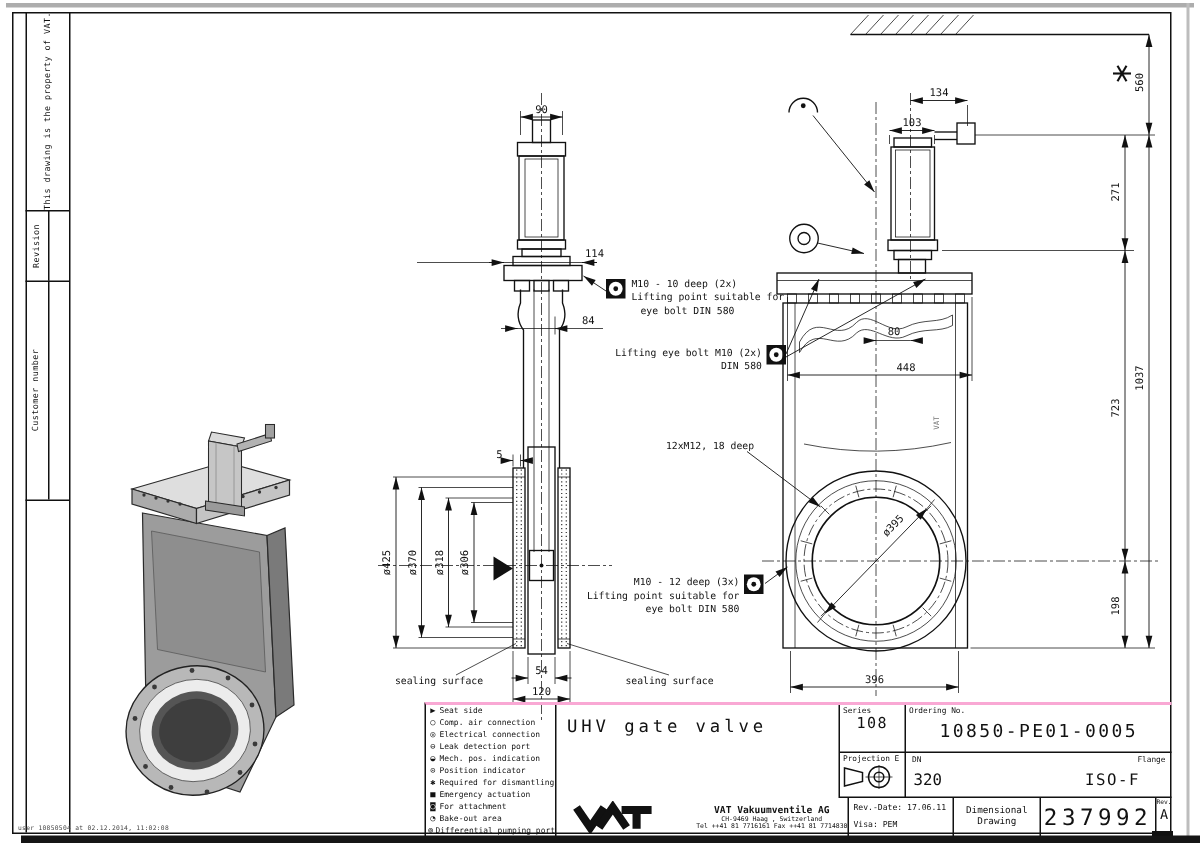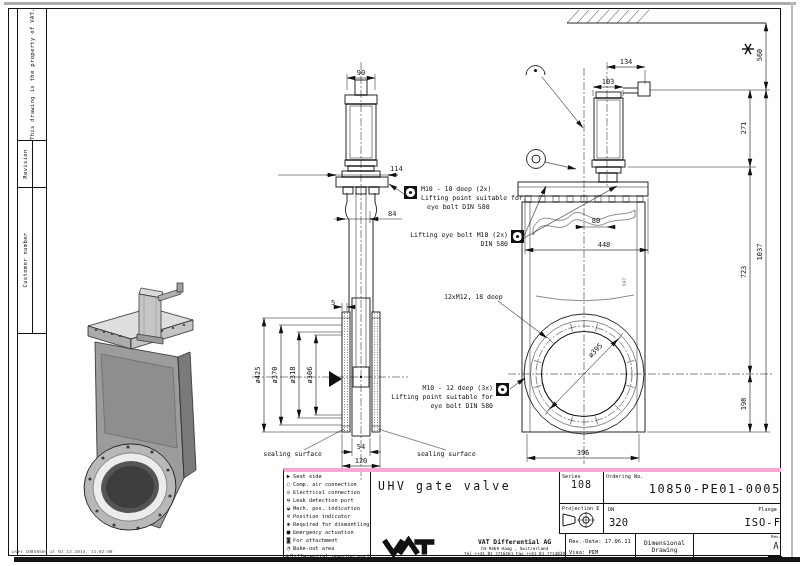--- a/index.html
+++ b/index.html
@@ -9,41 +9,41 @@
   .frame{left:8px;top:8px;width:771px;height:546px;border:1.4px solid #111;}
   .topedge{left:4px;top:2px;width:792px;height:3px;background:#adadad;}
   .rightedge{left:791px;top:2px;width:2px;height:558px;background:#bdbdbd;}
   .botbar{left:14px;top:557px;width:786px;height:5px;background:#151515;}
   .vline{background:#111;width:1px;}
   .hline{background:#111;height:1px;}
   .vcell{display:flex;align-items:center;justify-content:center;}
   .vtext{transform:rotate(-90deg);white-space:nowrap;font-size:5.6px;letter-spacing:.3px;}
   .print{font-size:4.2px;color:#444;letter-spacing:.2px;}
   
-  .tb{left:283px;top:468px;width:497px;height:88px;border-top:4px solid #f9a8d4;border-left:1px solid #111;font-size:5.4px;}
+  .tb{left:283px;top:468px;width:497px;height:88px;border-top:2px solid #f9a8d4;border-left:1px solid #111;font-size:5.4px;}
   .cell{position:absolute;box-sizing:border-box;}
   .lbl{font-size:5.2px;padding:1px 0 0 2px;}
   .legend{left:0;top:0;width:87px;height:88px;border-right:1px solid #111;overflow:hidden;}
   .lg-row{display:flex;align-items:center;height:8px;line-height:8px;}
   .lg-sym{width:9px;text-align:center;font-size:5.8px;}
   .lg-lab{font-size:5.3px;white-space:nowrap;}
   .titlecell{left:87px;top:0;width:189px;height:62px;border-right:1px solid #111;}
   .titletext{font-size:11.5px;letter-spacing:2.6px;padding:7px 0 0 7px;white-space:nowrap;}
   .series{left:276px;top:0;width:44px;height:32px;border-right:1px solid #111;border-bottom:1px solid #111;}
   .ordering{left:320px;top:0;width:177px;height:32px;border-bottom:1px solid #111;}
   .proj{left:276px;top:32px;width:44px;height:30px;border-right:1px solid #111;border-bottom:1px solid #111;}
   .dnflange{left:320px;top:32px;width:177px;height:30px;border-bottom:1px solid #111;text-decoration:underline;}
   .logocell{left:87px;top:62px;width:195px;height:26px;border-right:1px solid #111;display:flex;align-items:center;}
   .revdate{left:282px;top:62px;width:70px;height:26px;border-right:1px solid #111;font-size:5.4px;}
   .dimdraw{left:352px;top:62px;width:58px;height:26px;border-right:1px solid #111;text-align:center;font-size:6.2px;}
   .number{left:410px;top:62px;width:77px;height:26px;border-right:1px solid #111;display:flex;align-items:center;justify-content:center;
           font-size:15px;letter-spacing:3px;}
   .revcell{left:487px;top:62px;width:10px;height:26px;font-size:4.2px;text-align:center;}
   .bigval{font-size:10px;text-align:center;letter-spacing:1px;}
-  .ordval{font-size:12px;text-align:right;letter-spacing:1.6px;padding-top:3px;}
+  .ordval{font-size:12px;text-align:center;letter-spacing:1.6px;padding-top:3px;}
   .company{font-size:6.4px;font-weight:bold;white-space:nowrap;}
   .addr{font-size:4.3px;white-space:nowrap;}
   .chip{position:absolute;left:-3px;bottom:0px;width:14px;height:4px;background:#111;}
 </style>
 </head>
 <body>
 
 <div class="page">
 
   <div class="abs topedge"></div>
@@ -460,42 +460,45 @@
         <line x1="17" y1="9" x2="35" y2="9" stroke="#111" stroke-width=".5"></line>
         <line x1="26" y1="1" x2="26" y2="17" stroke="#111" stroke-width=".5"></line>
         <circle cx="26" cy="9" r="7" fill="none" stroke="#111" stroke-width="1"></circle>
         <circle cx="26" cy="9" r="3.2" fill="none" stroke="#111" stroke-width="1"></circle>
       </svg>
     </div>
     <div class="cell dnflange">
       <div style="position:absolute;left:2px;top:1px;" class="lbl">DN</div>
       <div style="position:absolute;left:5px;top:12px;font-size:10.5px;">320</div>
       <div style="position:absolute;right:4px;top:2px;font-size:5.2px;">Flange</div>
-      <div style="position:absolute;right:0;top:12px;font-size:10.5px;letter-spacing:1px;">ISO-F</div>
+      <div style="position:absolute;right:21px;top:12px;font-size:10.5px;letter-spacing:1px;">ISO-F</div>
     </div>
 
     <div class="cell logocell">
       <svg width="78" height="22" viewBox="0 0 90 24" style="margin-left:10px;">
         <path d="M4,4 L15,20 L26,4" fill="none" stroke="#111" stroke-width="6.5"></path>
         <path d="M22,20 L33,4 L44,20" fill="none" stroke="#111" stroke-width="6.5"></path>
         <path d="M40,6 L64,6 M52,6 L52,21" fill="none" stroke="#111" stroke-width="6.5"></path>
       </svg>
       <div style="margin-left:8px;text-align:center;">
-        <div class="company">VAT Differential AG</div>
+        <div class="company">VAT Vakuumventile AG</div>
         <div class="addr">CH-9469 Haag , Switzerland</div>
         <div class="addr">Tel ++41 81 7716161 Fax ++41 81 7714830</div>
       </div>
     </div>
     <div class="cell revdate">
       <div style="padding:4px 0 0 3px;">Rev.-Date: 17.06.11</div>
       <div style="padding:5px 0 0 3px;">Visa: PEM</div>
     </div>
     <div class="cell dimdraw">
       <div style="padding-top:5px;">Dimensional</div>
       <div>Drawing</div>
+    </div>
+    <div class="cell number">
+      <span>237992</span>
     </div>
     <div class="cell revcell">
       <div>Rev.</div>
       <div style="font-size:9px;padding-top:2px;">A</div>
       <div class="chip"></div>
     </div>
   </div>
 
   <div class="abs print" style="left:12px;top:549px;">user 10850504 at 02.12.2014, 11:02:08</div>
   <div class="abs botbar"></div>

